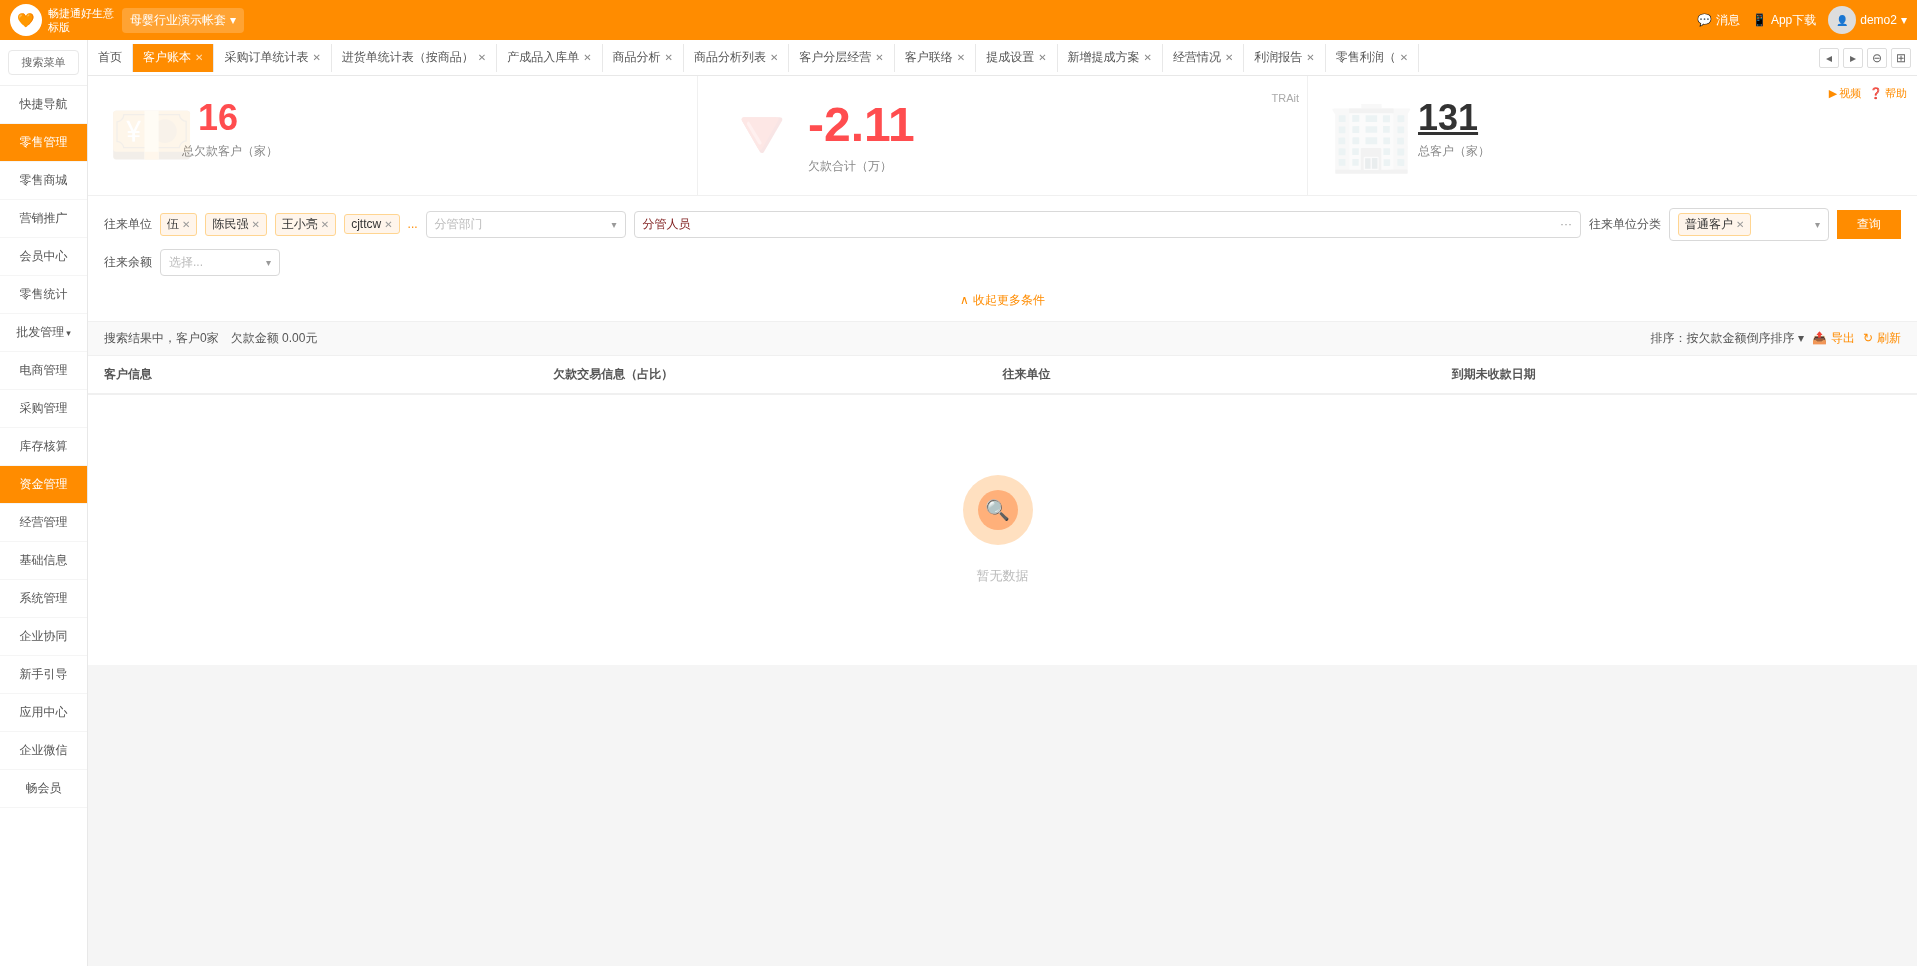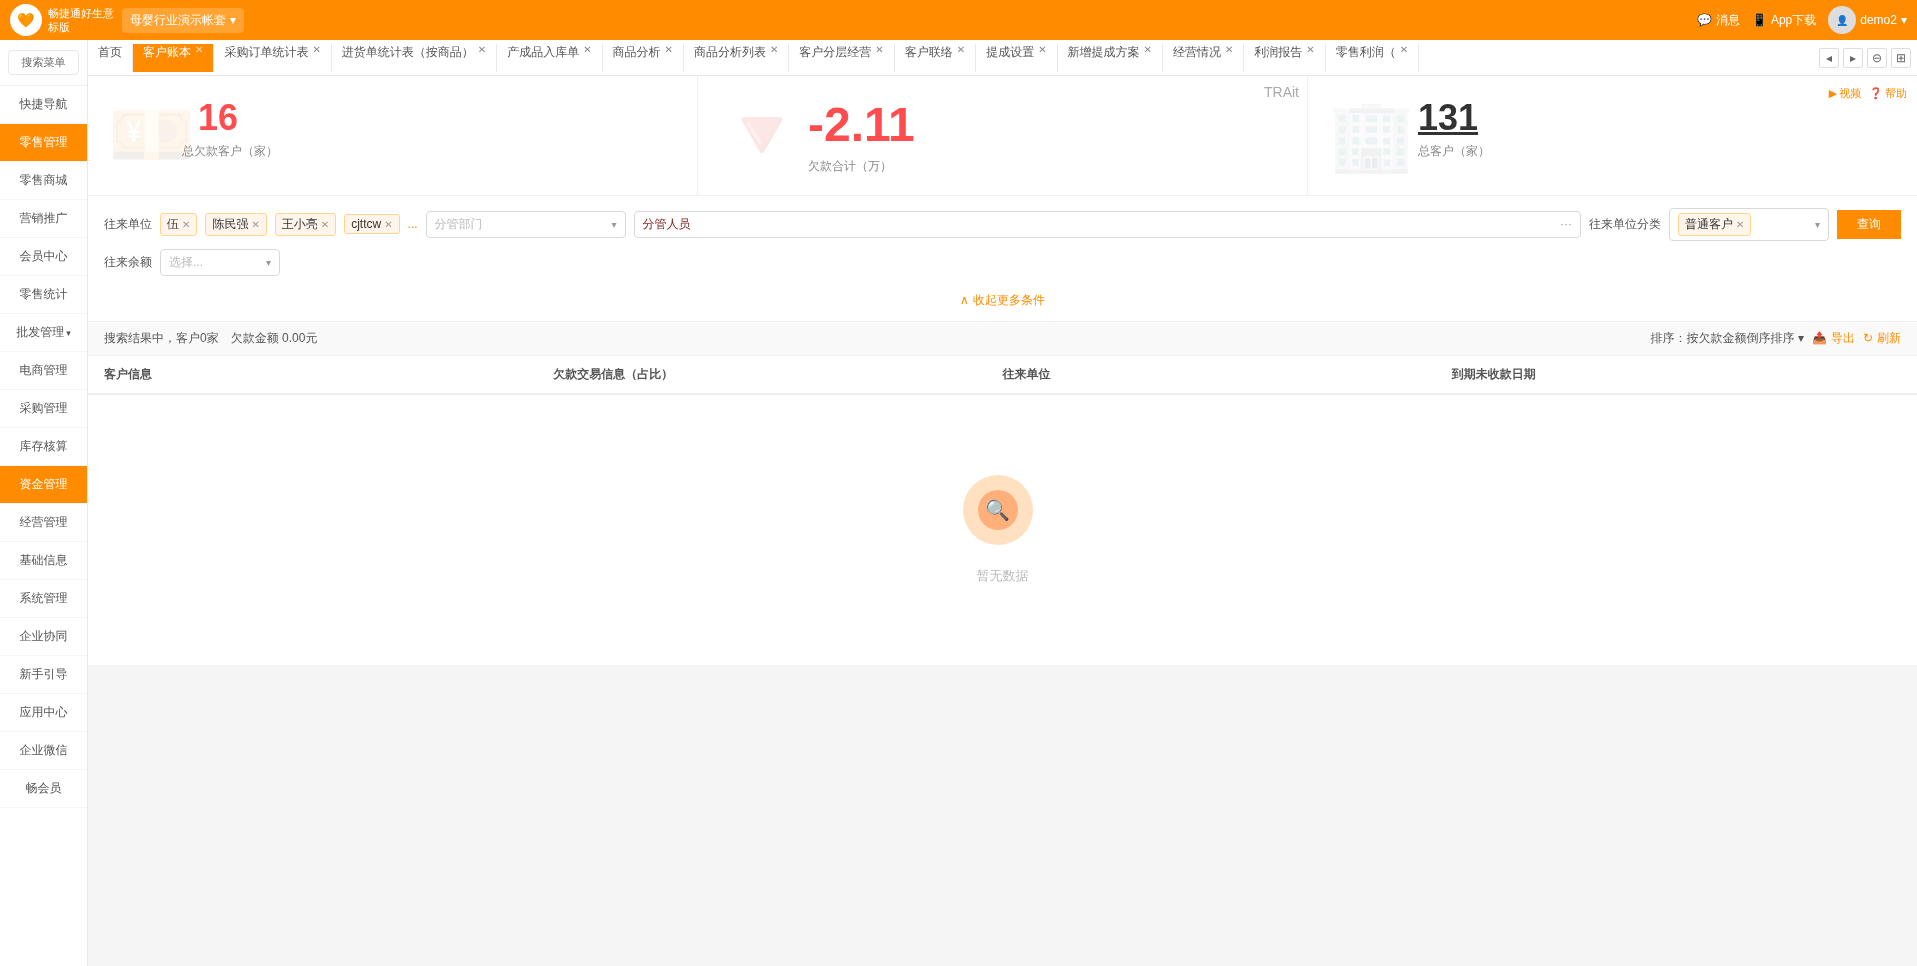--- a/index.html
+++ b/index.html
@@ -26,21 +26,21 @@
     .sidebar-nav-item { padding: 10px 8px; text-align: center; cursor: pointer; color: #555; font-size: 12px; border-bottom: 1px solid #f5f5f5; }
     .sidebar-nav-item.active { background: #ff8c00; color: #fff; }
     .sidebar-nav-item.has-arrow { display: flex; align-items: center; justify-content: center; gap: 2px; }
 
     
     .content-area { flex: 1; display: flex; flex-direction: column; overflow: hidden; }
 
     
     .tab-bar { display: flex; align-items: center; background: #fff; border-bottom: 1px solid #e8e8e8; flex-shrink: 0; height: 36px; }
     .tab-bar-inner { display: flex; flex: 1; overflow: hidden; }
-    .tab { display: flex; gap: 4px; padding: 0 10px; height: 28px; border-right: 1px solid #e8e8e8; cursor: pointer; color: #555; font-size: 12px; white-space: nowrap; flex-shrink: 0; }
+    .tab { display: flex; align-items: center; gap: 4px; padding: 0 10px; height: 28px; border-right: 1px solid #e8e8e8; cursor: pointer; color: #555; font-size: 12px; white-space: nowrap; flex-shrink: 0; }
     .tab.active { background: #ff8c00; color: #fff; }
     .tab .close-icon { font-size: 10px; cursor: pointer; opacity: 0.7; }
     .tab-controls { display: flex; align-items: center; padding: 0 6px; gap: 4px; flex-shrink: 0; }
     .tab-control-btn { width: 20px; height: 20px; display: flex; align-items: center; justify-content: center; cursor: pointer; color: #666; font-size: 12px; border: 1px solid #ddd; border-radius: 2px; }
 
     
     .page-content { flex: 1; overflow-y: auto; background: #f5f5f5; }
 
     
     .stats-row { display: flex; background: #fff; border-bottom: 1px solid #f0f0f0; }
@@ -227,21 +227,21 @@
       <div class="stats-row">
         <div class="stat-card">
           <div style="position:absolute;left:20px;top:50%;transform:translateY(-50%);opacity:0.12;font-size:70px;color:#ff8c00;">💴</div>
           <div class="stat-value" style="margin-left:80px;">16</div>
           <div class="stat-label" style="margin-left:64px;">总欠款客户（家）</div>
         </div>
         <div class="stat-card" style="position:relative;">
           <div style="position:absolute;left:20px;top:50%;transform:translateY(-50%);opacity:0.12;font-size:70px;color:#ff6b6b;">🔻</div>
           <div class="stat-value" style="margin-left:80px;font-size:48px;">-2.11</div>
           <div class="stat-label" style="margin-left:80px;">欠款合计（万）</div>
-          <div style="position:absolute;top:8px;right:8px;font-size:14px;color:#aaa;">TRAit</div>
+          <div style="position:absolute;top:16px;right:8px;font-size:11px;color:#aaa;">TRAit</div>
         </div>
         <div class="stat-card" style="position:relative;">
           <div style="position:absolute;left:20px;top:50%;transform:translateY(-50%);opacity:0.12;font-size:70px;color:#aad;">🏢</div>
           <div class="stat-value dark" style="margin-left:80px;">131</div>
           <div class="stat-label" style="margin-left:80px;">总客户（家）</div>
           <div class="stat-actions">
             <span>
               <span>▶</span>
               <span>视频</span>
             </span>

